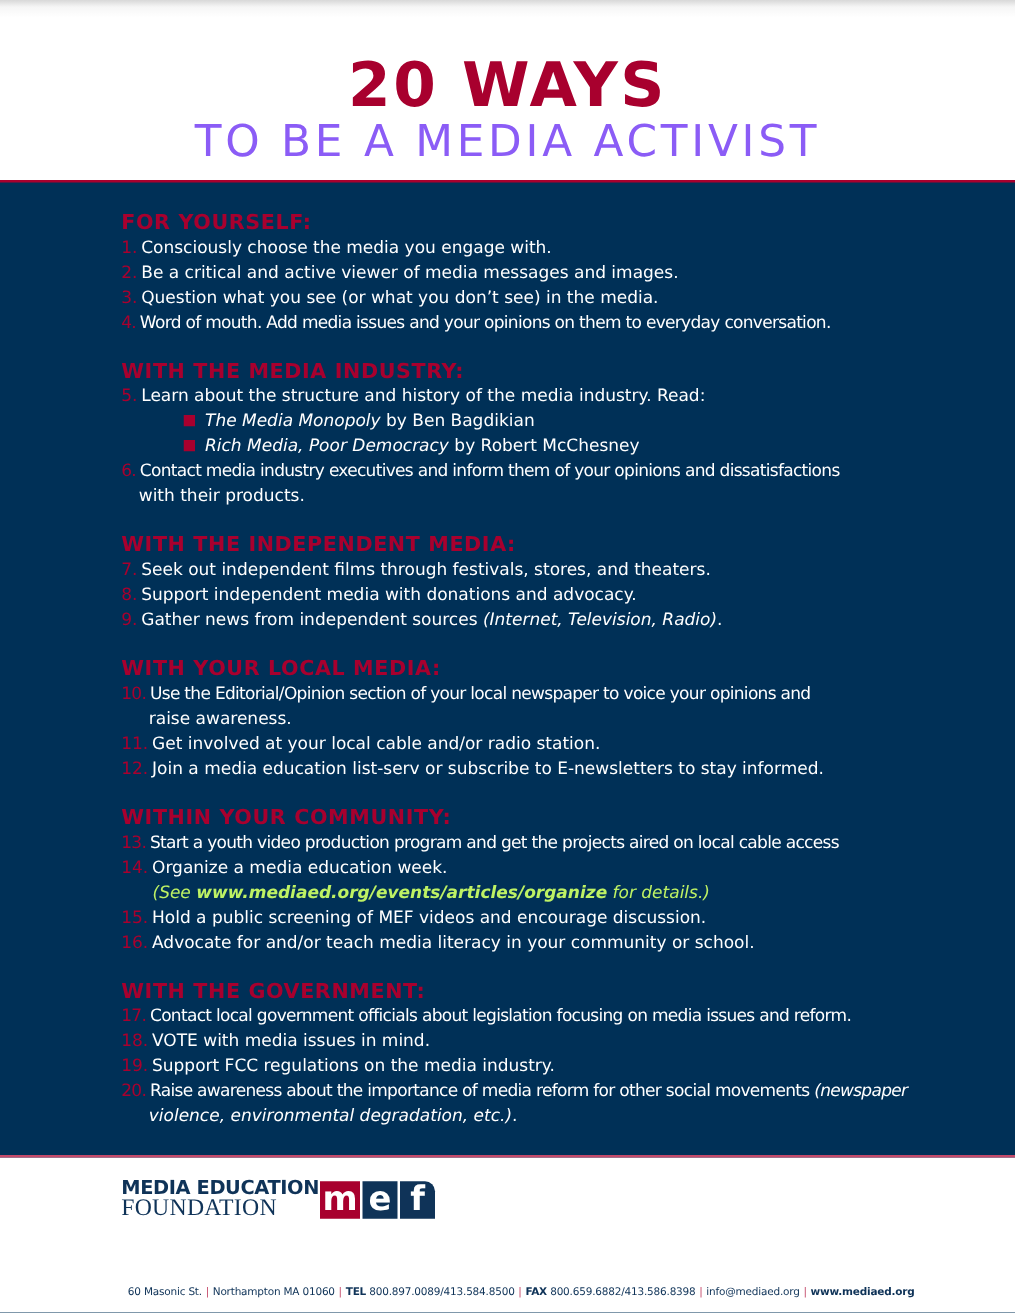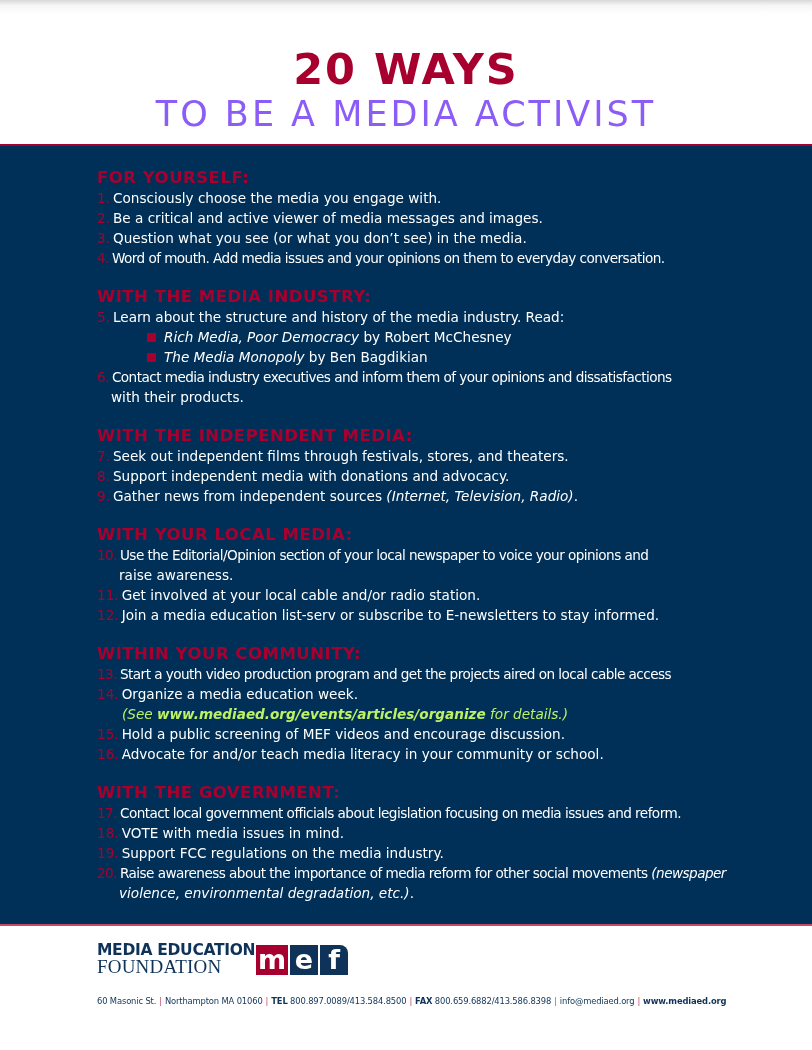--- a/index.html
+++ b/index.html
@@ -7,21 +7,21 @@
     width: 812px; height: 1050px; background: #ffffff; position: relative; overflow: hidden;
     font-family: "DejaVu Sans", sans-serif;
   }
   .top-shade {
     position: absolute; left: 0; top: 0; width: 812px; height: 14px;
     background: linear-gradient(#d8d8d8, #f6f6f6 40%, #ffffff);
   }
   .title-wrap { position: absolute; left: 0; top: 46px; width: 812px; text-align: center; }
   .title-main {
     color: #a8002e; font-family: "DejaVu Sans", sans-serif; font-weight: bold;
-    font-size: 43px; letter-spacing: 2px; line-height: 46px;
+    font-size: 49px; letter-spacing: 2px; line-height: 46px;
   }
   .title-sub {
     color: #8b5cf6; font-family: "DejaVu Sans", sans-serif; font-size: 35px;
     letter-spacing: 3px; line-height: 44px; margin-top: 0px;
   }
   .panel {
     position: absolute; left: 0; top: 144px; width: 812px; height: 782px;
     background: #003057; border-top: 2px solid #a8002e; border-bottom: 2px solid #c44a6a;
     box-sizing: border-box;
   }
@@ -55,22 +55,22 @@
   .logo-boxes { position: absolute; left: 159px; top: 3px; display: flex; gap: 2px; }
   .logo-box {
     width: 28px; height: 30px; color: #fff; font-weight: bold; font-size: 27px;
     line-height: 30px; text-align: center; font-family: "DejaVu Sans", sans-serif;
   }
   .logo-box.m { background: #a8002e; width: 32px; }
   .logo-box.e { background: #0f3358; }
   .logo-box.f { background: #0f3358; border-top-right-radius: 8px; }
 
   .footer {
-    position: absolute; left: 97px; top: 995px; width: 640px; color: #0f3358;
-    font-size: 8.4px; line-height: 12px; white-space: nowrap; letter-spacing: -0.15px;
+    position: absolute; left: 97px; top: 1027px; width: 640px; color: #0f3358;
+    font-size: 8.4px; line-height: 12px; white-space: nowrap; letter-spacing: -0.15px; text-align: center;
   }
   .footer .sep { color: #c44a6a; margin: 0 3px; }
   .footer b { font-weight: bold; }
 </style>
 </head>
 <body>
 
 <div class="top-shade"></div>
 
 <header class="title-wrap">
@@ -85,22 +85,22 @@
       <div class="section-heading">FOR YOURSELF:</div>
       <div class="item"><span class="num">1.</span><span>Consciously choose the media you engage with.</span></div>
       <div class="item"><span class="num">2.</span><span>Be a critical and active viewer of media messages and images.</span></div>
       <div class="item"><span class="num">3.</span><span>Question what you see (or what you don’t see) in the media.</span></div>
       <div class="item condensed"><span class="num">4.</span><span>Word of mouth. Add media issues and your opinions on them to everyday conversation.</span></div>
     </section>
 
     <section class="section">
       <div class="section-heading">WITH THE MEDIA INDUSTRY:</div>
       <div class="item"><span class="num">5.</span><span>Learn about the structure and history of the media industry. Read:</span></div>
+      <div class="subitem"><span class="bullet-sq"></span><span class="italic">The Media Monopoly</span><span> by Ben Bagdikian</span></div>
       <div class="subitem"><span class="bullet-sq"></span><span class="italic">Rich Media, Poor Democracy</span><span> by Robert McChesney</span></div>
-      <div class="subitem"><span class="bullet-sq"></span><span class="italic">The Media Monopoly</span><span> by Ben Bagdikian</span></div>
       <div class="item condensed"><span class="num">6.</span><span>Contact media industry executives and inform them of your opinions and dissatisfactions</span></div>
       <div class="item"><span class="cont small">with their products.</span></div>
     </section>
 
     <section class="section">
       <div class="section-heading">WITH THE INDEPENDENT MEDIA:</div>
       <div class="item"><span class="num">7.</span><span>Seek out independent films through festivals, stores, and theaters.</span></div>
       <div class="item"><span class="num">8.</span><span>Support independent media with donations and advocacy.</span></div>
       <div class="item"><span class="num">9.</span><span>Gather news from independent sources </span><span class="italic">(Internet, Television, Radio)</span><span>.</span></div>
     </section>

